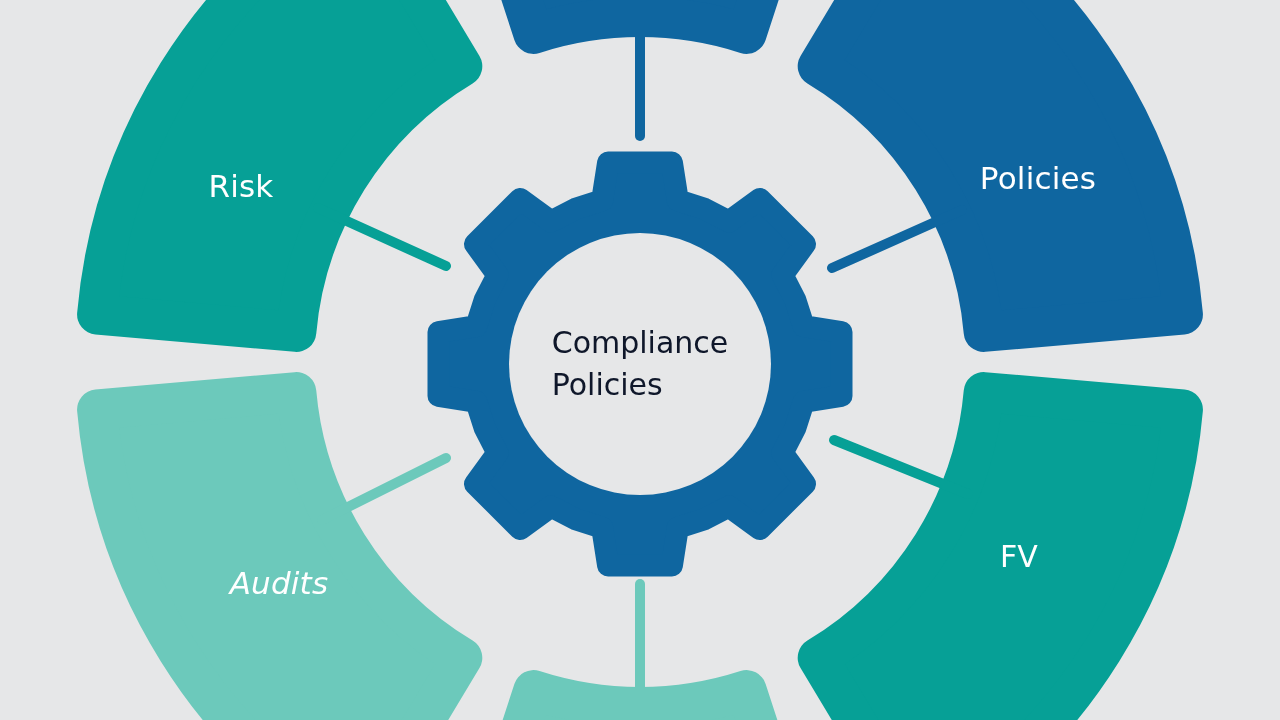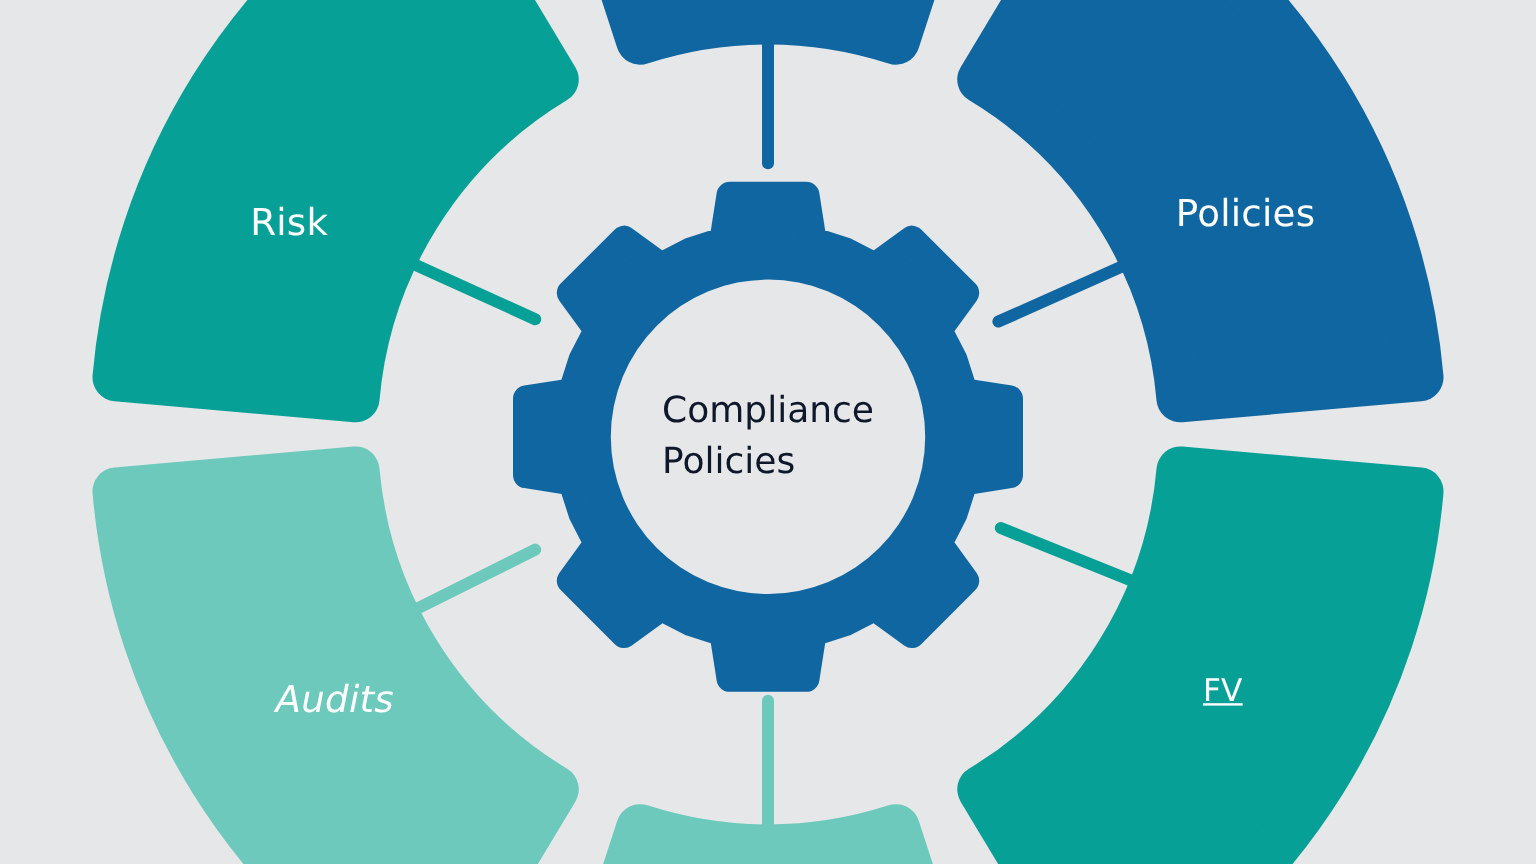--- a/index.html
+++ b/index.html
@@ -42,19 +42,19 @@
       </g>
     <g id="gear">
         <path d="M575.7,208.8 L602.2,200.3 L608.1,162.5 L671.9,162.5 L677.8,200.3 L704.3,208.8 L729.0,221.5 L759.9,199.0 L805.0,244.1 L782.5,275.0 L795.2,299.7 L803.7,326.2 L841.5,332.1 L841.5,395.9 L803.7,401.8 L795.2,428.3 L782.5,453.0 L805.0,483.9 L759.9,529.0 L729.0,506.5 L704.3,519.2 L677.8,527.7 L671.9,565.5 L608.1,565.5 L602.2,527.7 L575.7,519.2 L551.0,506.5 L520.1,529.0 L475.0,483.9 L497.5,453.0 L484.8,428.3 L476.3,401.8 L438.5,395.9 L438.5,332.1 L476.3,326.2 L484.8,299.7 L497.5,275.0 L475.0,244.1 L520.1,199.0 L551.0,221.5 Z" fill="#0f66a0" stroke="#0f66a0" stroke-width="22" stroke-linejoin="round"></path>
         <circle cx="640" cy="364" r="131" fill="#e6e7e8"></circle>
       </g>
   </svg>
 
   <div class="label" style="left:229px; top:186px;margin-left:12px;">Risk</div>
   <div class="label" style="left:1038px; top:178px;">Policies</div>
   <div class="label" style="left:279px; top:583px;font-style:italic;">Audits</div>
-  <div class="label" style="left:1019px; top:576px; font-size:26px;text-decoration:underline;">FV</div>
+  <div class="label" style="left:1019px; top:556px; font-size:30px;">FV</div>
 
   <div class="center-text">
     <div>Compliance</div>
     <div>Policies</div>
   </div>
 </div>
 
 </body></html>

